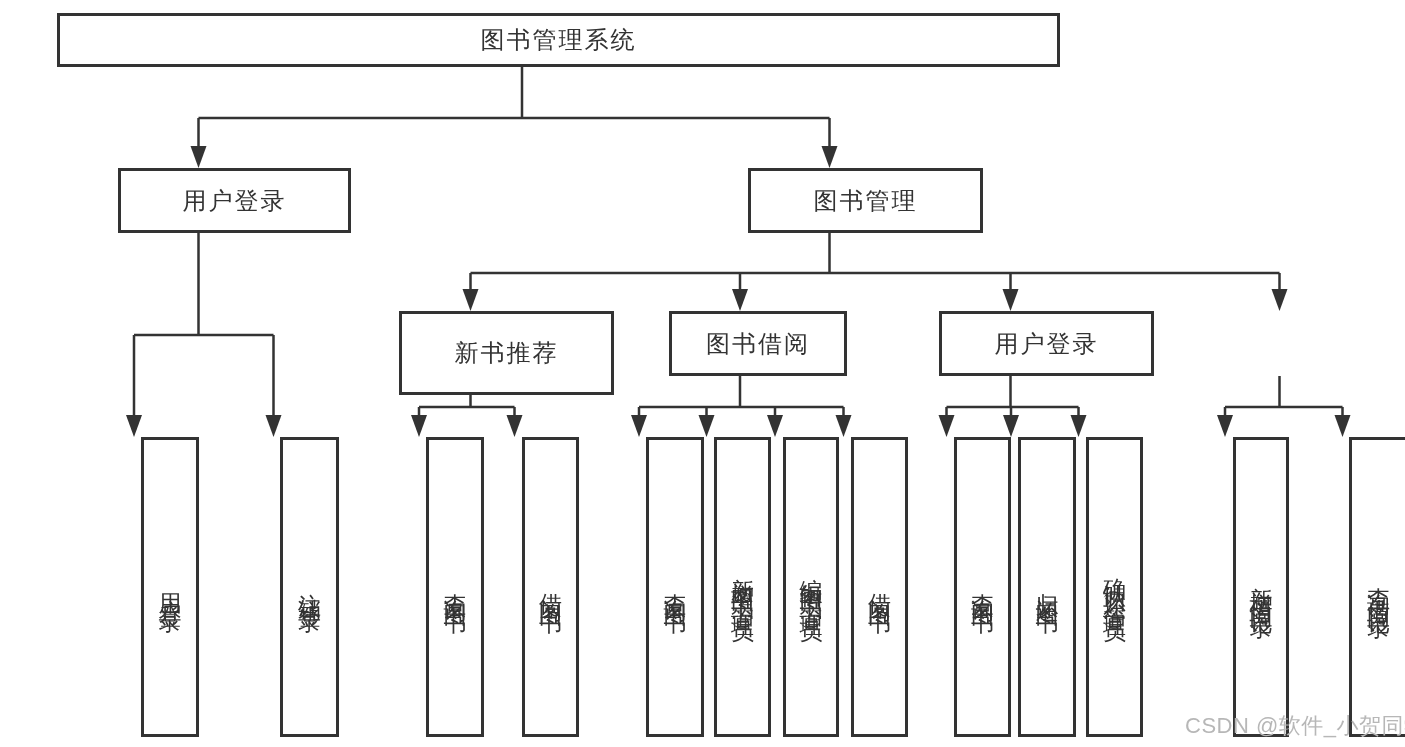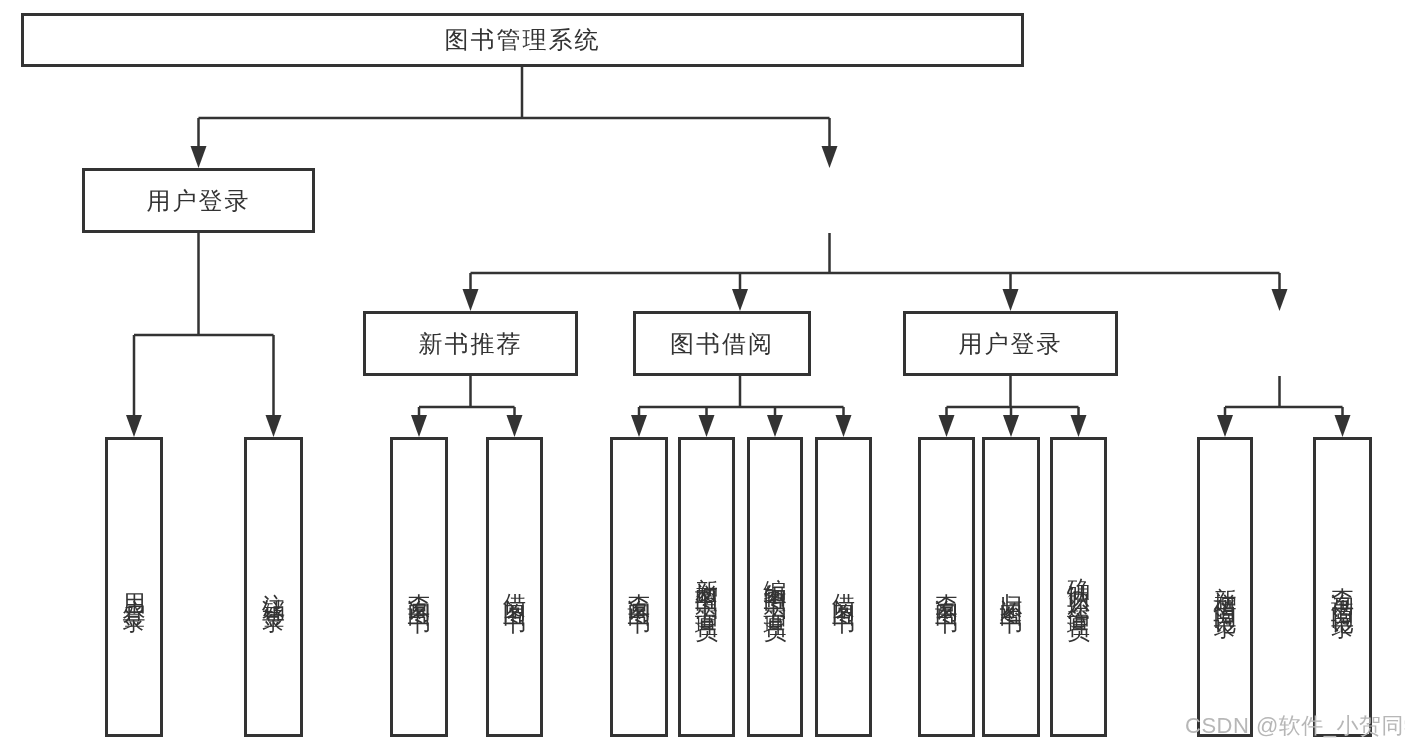--- a/index.html
+++ b/index.html
@@ -19,20 +19,21 @@
   .node {
     position: absolute;
     box-sizing: border-box;
     border: 3px solid #333333;
     background: #ffffff;
     color: #333333;
     display: flex;
     align-items: center;
     justify-content: center;
     z-index: 1;
+    margin-left: 36px;
   }
   .h-node {
     font-size: 24px;
     letter-spacing: 2px;
     white-space: nowrap;
   }
   .v-node {
     writing-mode: vertical-lr;
     text-orientation: mixed;
     font-size: 23px;
@@ -108,22 +109,23 @@
       <polygon points="1003,415 1019,415 1011,437"></polygon>
       <polygon points="1070.5,415 1086.5,415 1078.5,437"></polygon>
       <polygon points="1217,415 1233,415 1225,437"></polygon>
       <polygon points="1334.5,415 1350.5,415 1342.5,437"></polygon>
     </g>
   </svg>
 
   <div class="node h-node" style="left:21px; top:13px; width:1003px; height:54px">图书管理系统</div>
 
   <div class="node h-node" style="left:82px; top:168px; width:233px; height:65px">用户登录</div>
+  <div class="node h-node" style="left:712px; top:168px; width:235px; height:65px">图书管理</div>
 
-  <div class="node h-node" style="left:363px; top:311px; width:215px; height:65px">新书推荐</div>
+  <div class="node h-node" style="left:363px; top:311px; width:215px; height:84px">新书推荐</div>
   <div class="node h-node" style="left:633px; top:311px; width:178px; height:65px">图书借阅</div>
   <div class="node h-node" style="left:903px; top:311px; width:215px; height:65px">用户登录</div>
 
   <div class="node v-node" style="left:105px; top:437px; width:58px; height:300px">用户登录</div>
   <div class="node v-node" style="left:244px; top:437px; width:59px; height:300px">注销登录</div>
 
   <div class="node v-node" style="left:390px; top:437px; width:58px; height:300px">查询图书</div>
   <div class="node v-node" style="left:486px; top:437px; width:57px; height:300px">借阅图书</div>
 
   <div class="node v-node" style="left:610px; top:437px; width:58px; height:300px">查询图书</div>

